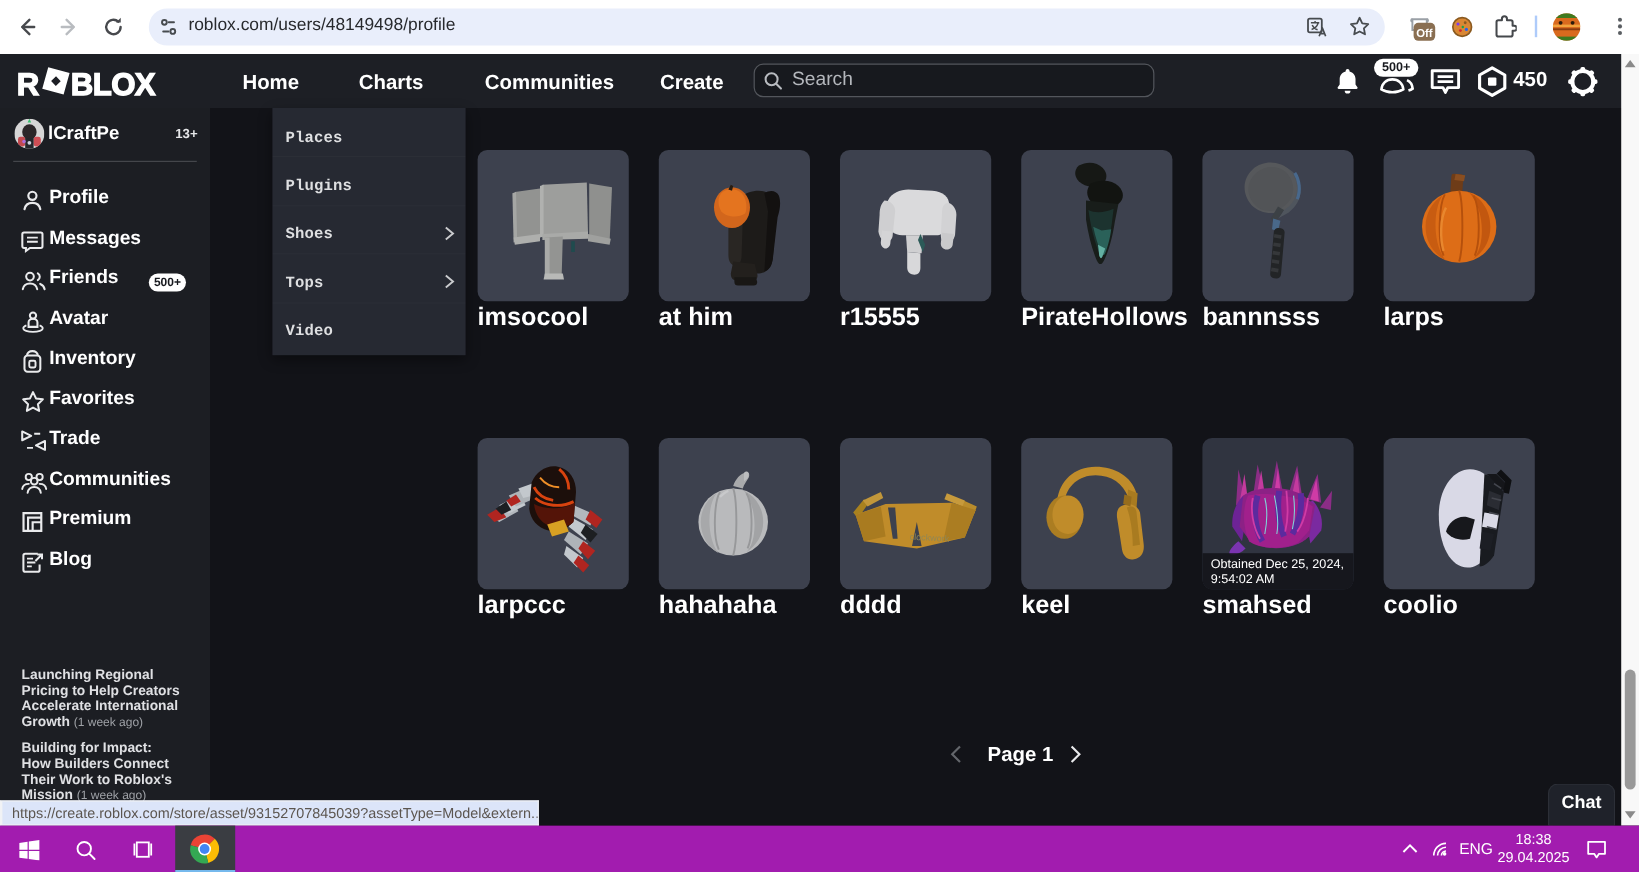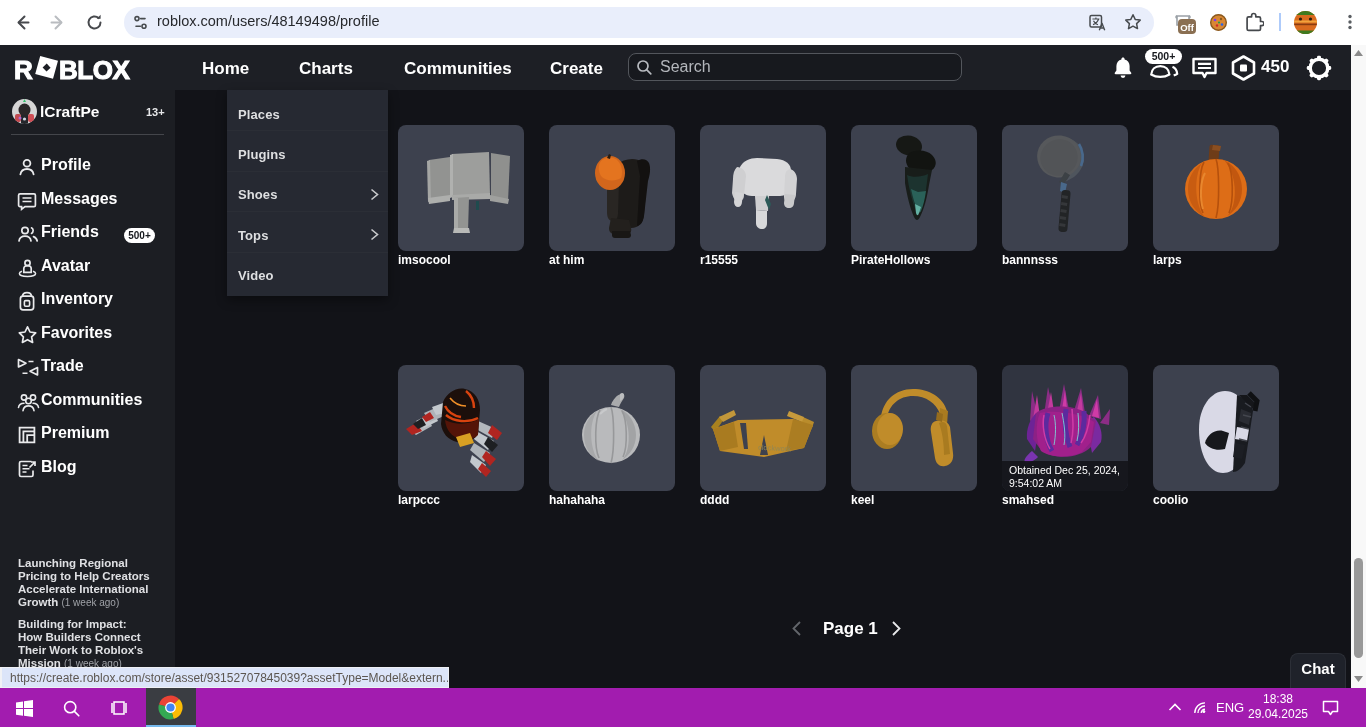--- a/index.html
+++ b/index.html
@@ -6,25 +6,25 @@
   html,body { width:1366px; height:727px; overflow:hidden; background:#000; }
   body { font-family:"Liberation Sans", sans-serif; position:relative; }
   .abs { position:absolute; }
   
   #browser { left:0; top:0; width:1366px; height:54px; background:#ffffff; }
   
   #navbar { left:0; top:45px; width:1366px; height:45px; background:#1d1f25; }
   
   #page { left:0; top:90px; width:1351px; height:598px; background:#121318; }
   #sidebar { left:0; top:90px; width:175px; height:598px; background:#1c1e23; }
-  #dropdown { left:227px; top:90px; width:161px; height:206px; background:#262932; box-shadow:0 4px 10px rgba(0,0,0,.4); }
+  #dropdown { left:227px; top:90px; width:161px; height:206px; background:#262932; box-shadow:0 4px 10px rgba(0,0,0,.4);font-family:Liberation Mono, monospace; }
   .navlink { position:absolute; top:14px; color:#fff; font-weight:bold; font-size:17px; }
   .ddi { position:absolute; left:11px; width:139px; color:#dedfe1; font-size:13px; font-weight:bold; letter-spacing:.1px; }
   .card { position:absolute; width:126px; height:126px; background:#3d414e; border-radius:8px; overflow:hidden; }
-  .cname { position:absolute; width:150px; color:#fff; font-weight:bold; font-size:12px; }
+  .cname { position:absolute; width:150px; color:#fff; font-weight:bold; font-size:21px; }
   .srow { position:absolute; left:0; width:175px; height:33px; }
   .srow svg { position:absolute; left:17px; top:7px; }
   .srow span { position:absolute; left:41px; top:6px; color:#fff; font-weight:bold; font-size:16px; }
   .blog { position:absolute; left:18px; width:145px; color:#dfe0e3; font-weight:bold; font-size:11.5px; line-height:13px; }
   .blog .ago { color:#9fa2a7; font-weight:normal; font-size:10px; }
   
   #scroll { left:1351px; top:45px; width:15px; height:643px; background:#f8f8f8; }
   #thumb { position:absolute; left:3px; top:513px; width:9px; height:100px; background:#999; border-radius:5px; }
   
   #status { left:0; top:667px; width:449px; height:21px; background:#dce5f9; border:1px solid #eef0f4; border-left:2px solid #f1f2f5; overflow:hidden; }

